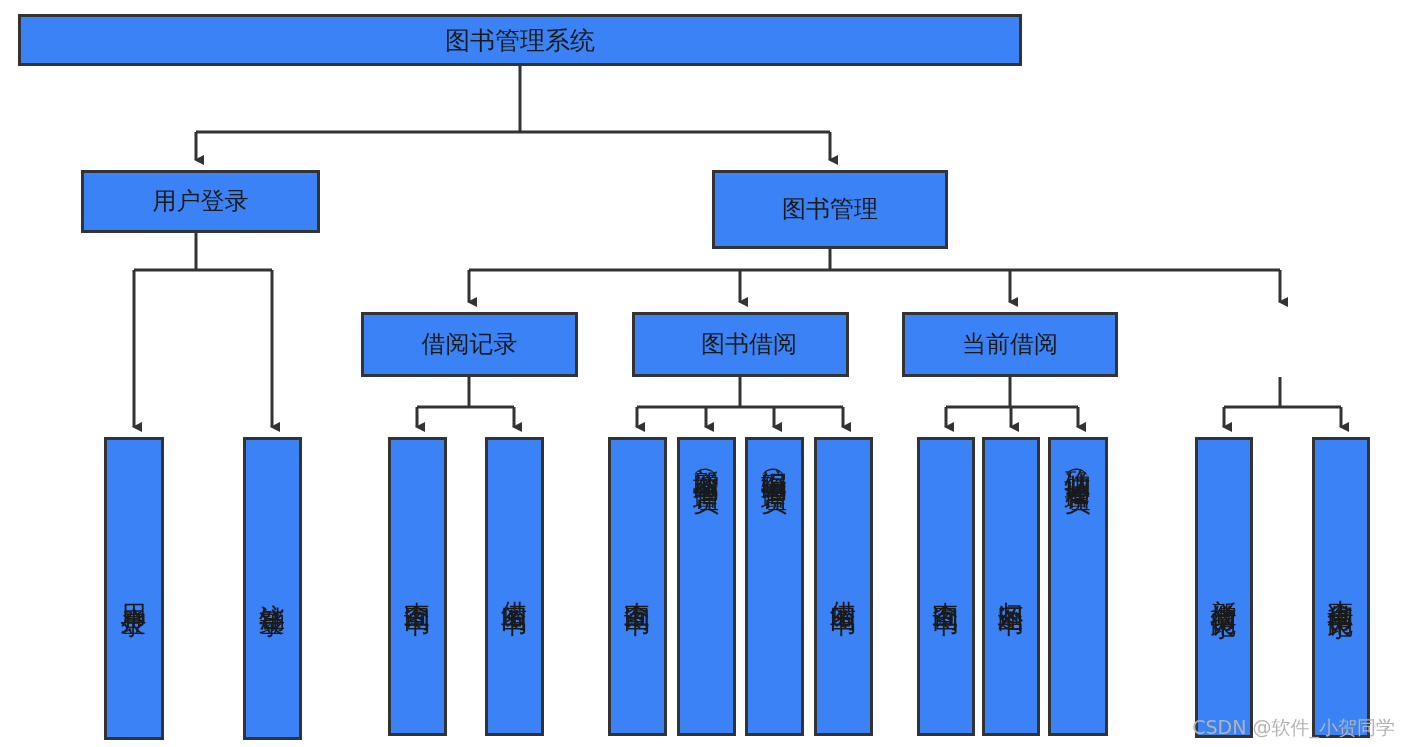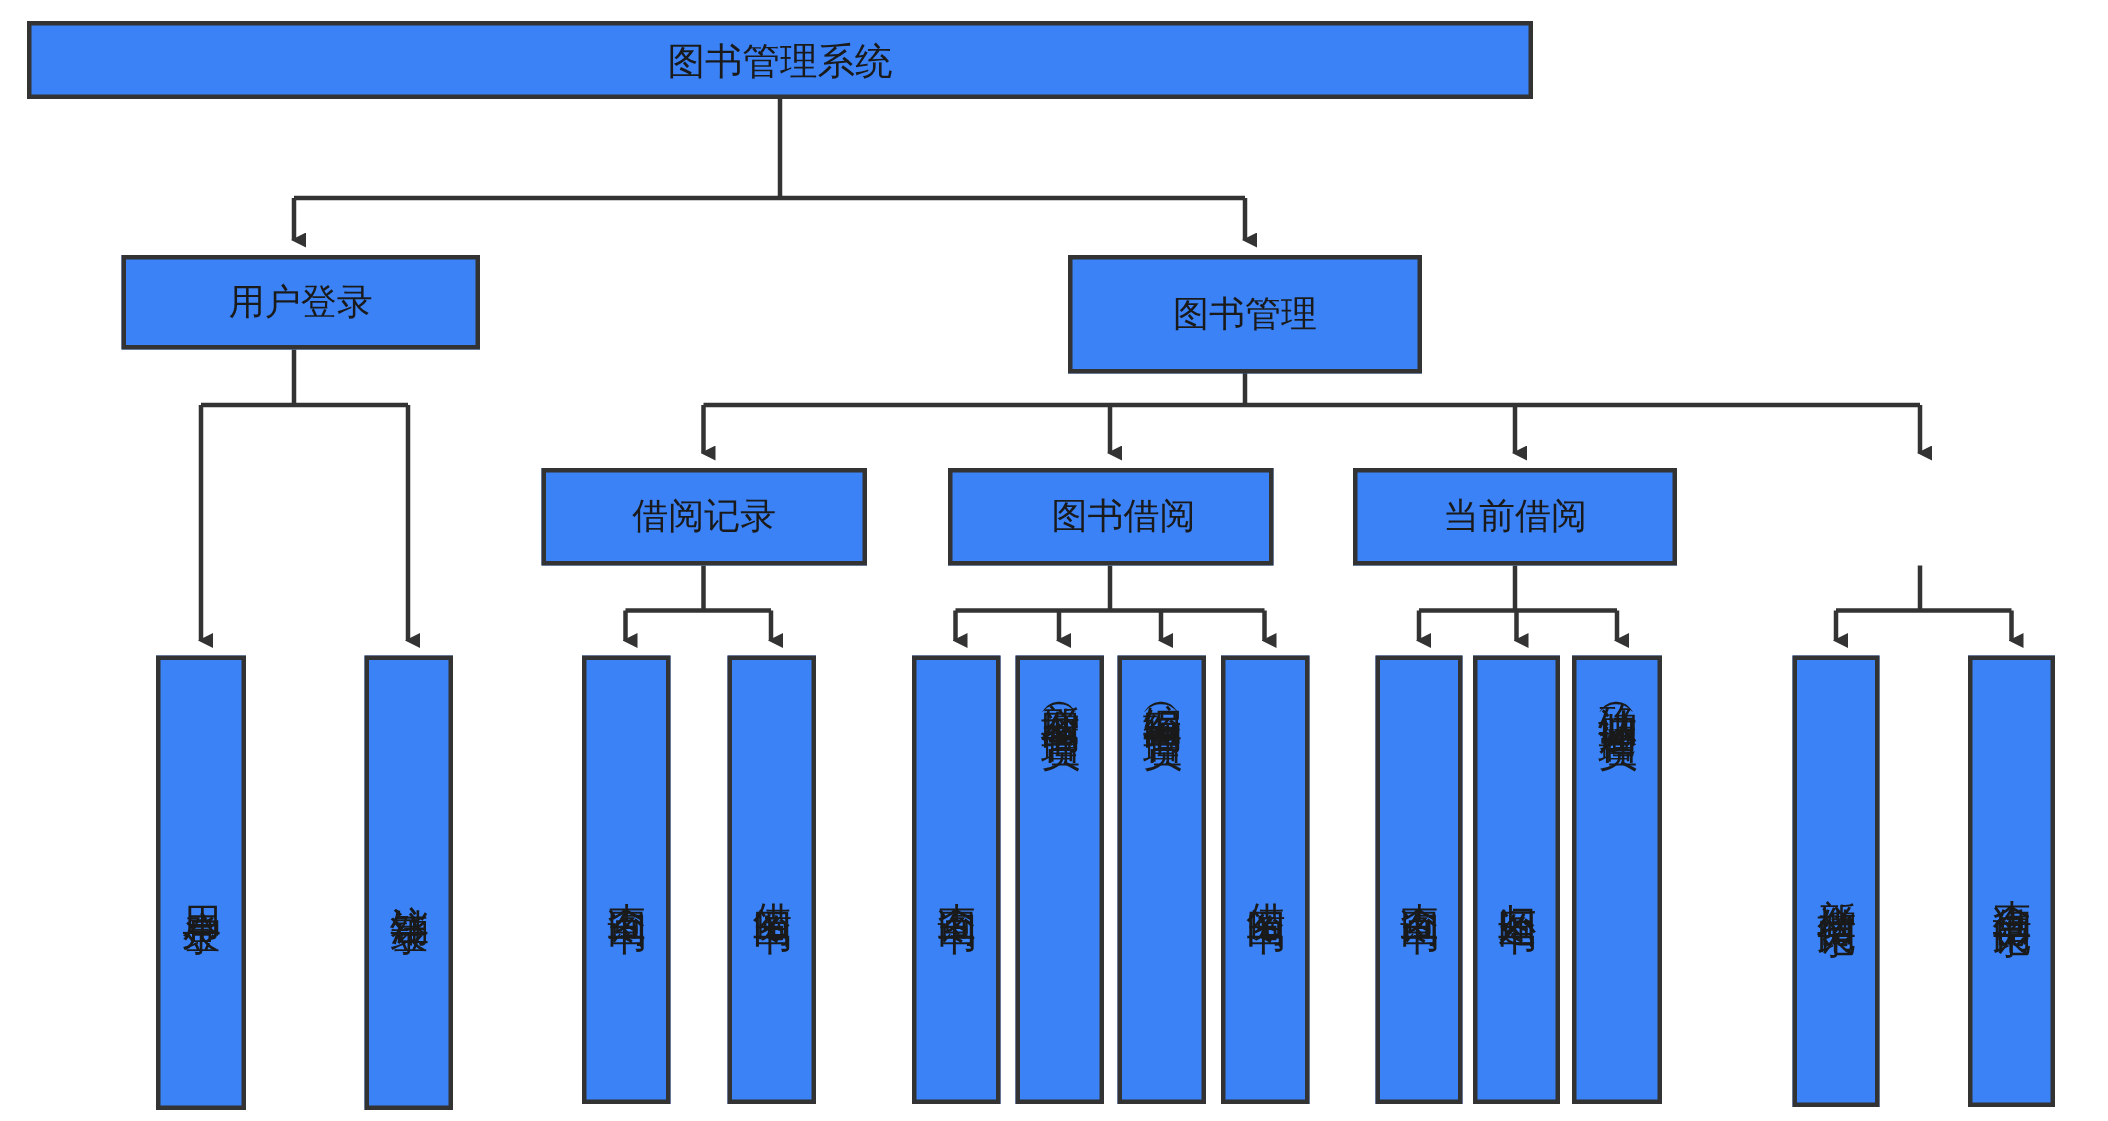--- a/index.html
+++ b/index.html
@@ -205,14 +205,15 @@
   </div>
 
   <div class="node node-leaf center-text" style="left:1195px; top:437px; width:58px; height:301px;">
     <span class="label">新增借阅记录</span>
   </div>
 
   <div class="node node-leaf center-text" style="left:1312px; top:437px; width:58px; height:301px;">
     <span class="label">查询借阅记录</span>
   </div>
 
+  <div id="watermark">CSDN @软件_小贺同学</div>
 
 </div>
 
 </body></html>

